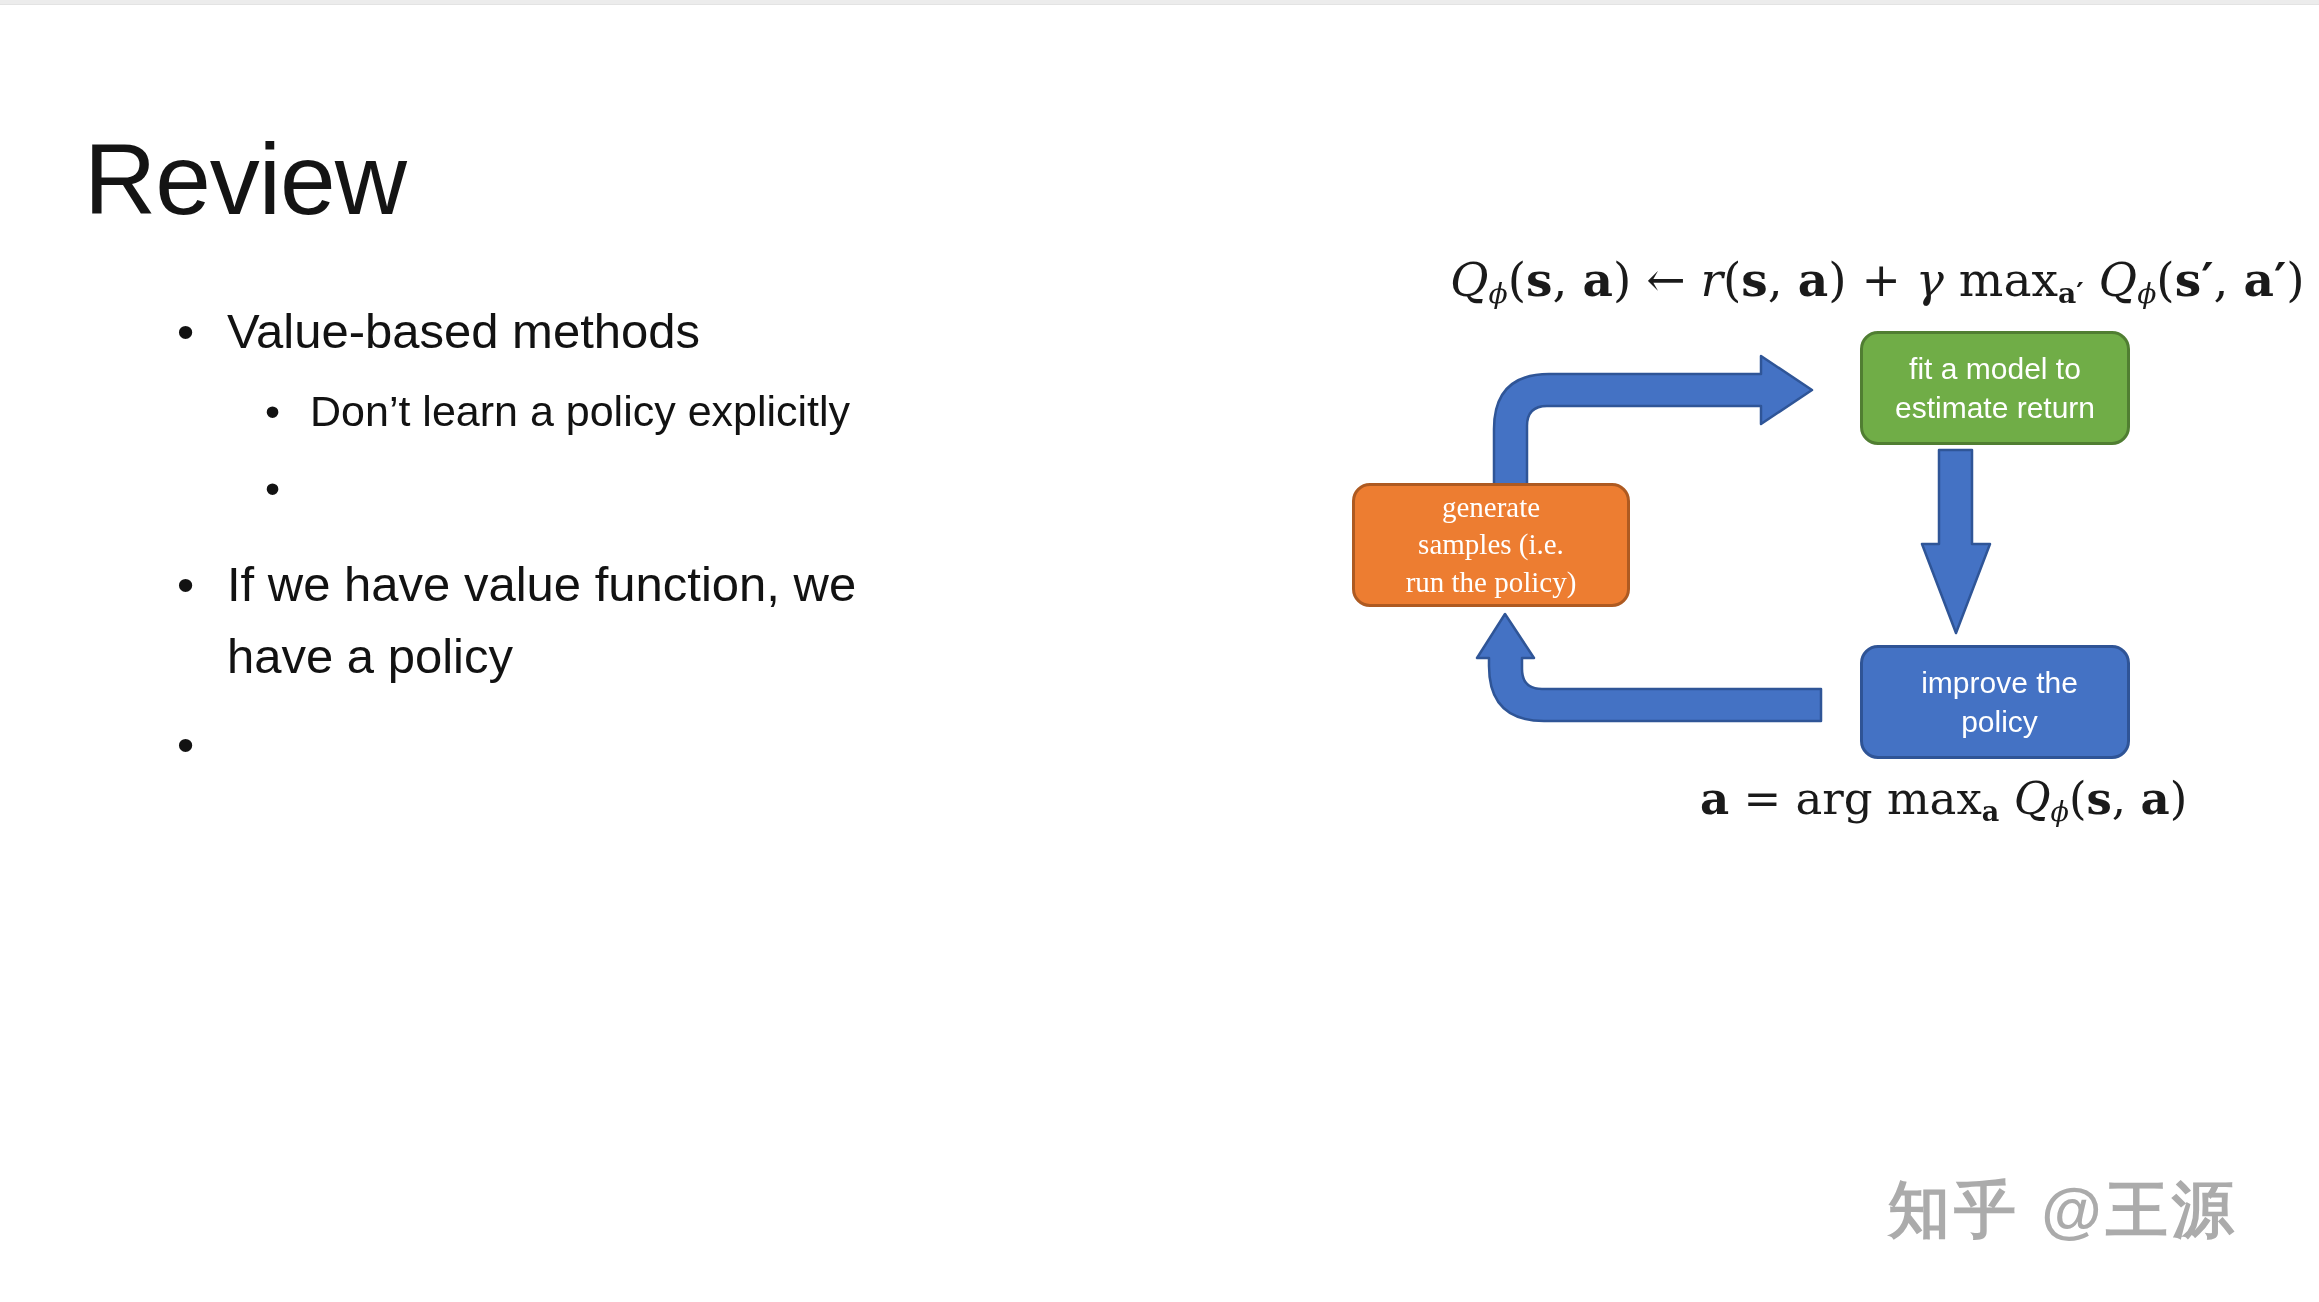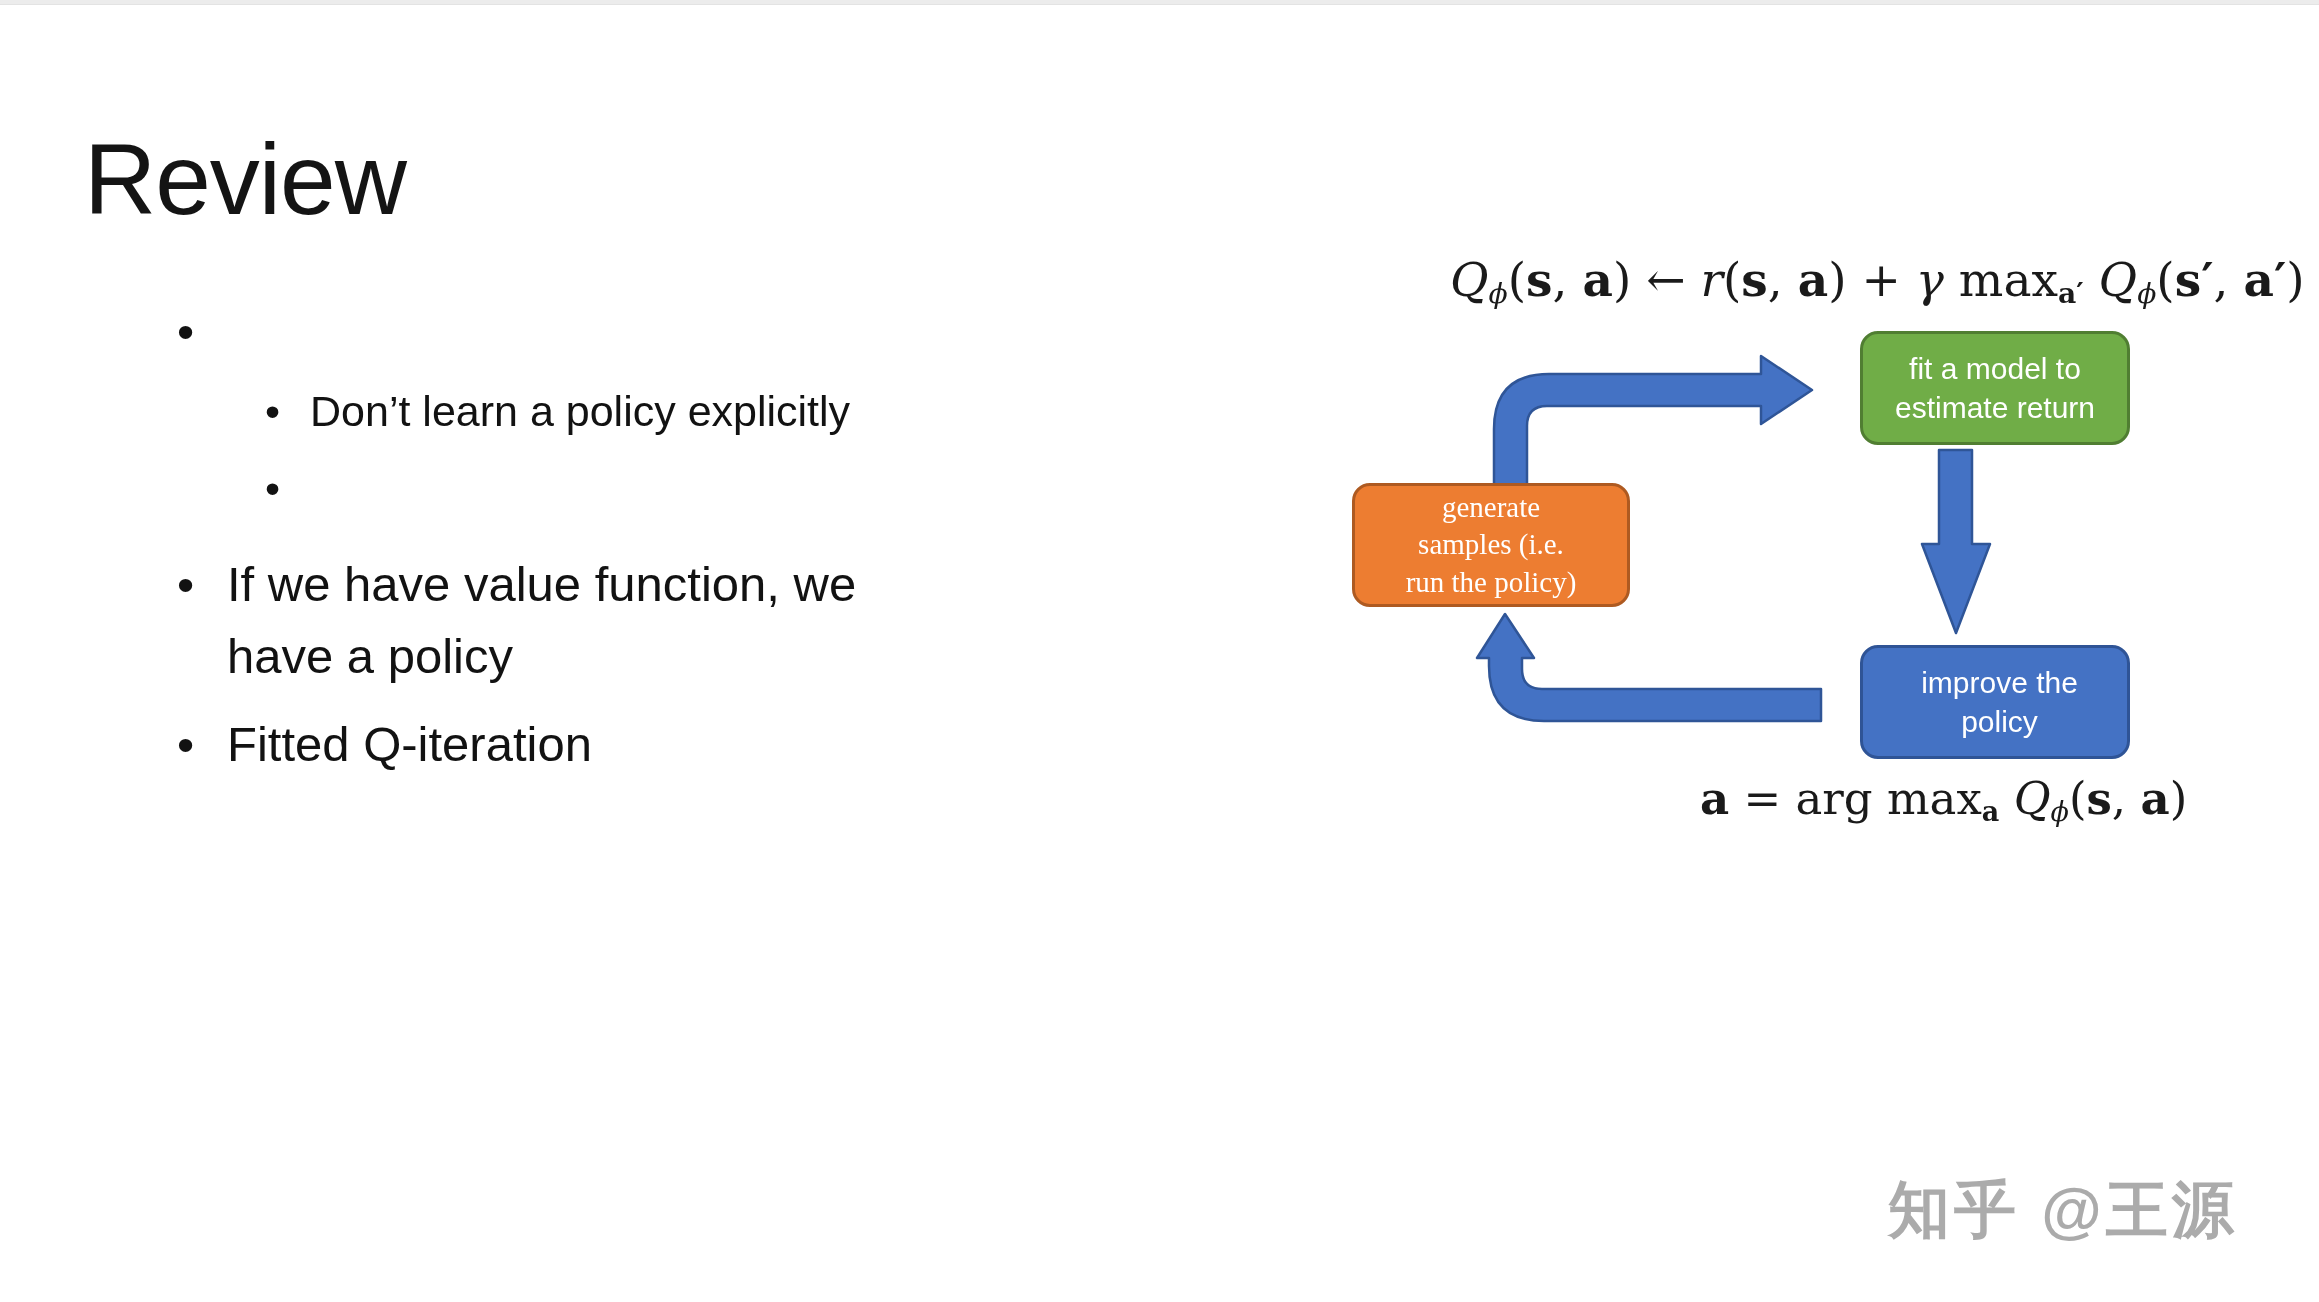--- a/index.html
+++ b/index.html
@@ -49,36 +49,36 @@
 </style>
 </head>
 <body>
 
 <div class="top-strip"></div>
 
 <h1 class="slide-title">Review</h1>
 
 <div class="bullet-row lvl1" style="left:177px;top:295px;width:900px;">
   <span class="dot">•</span>
+  <span class="bullet-text">Value-based methods</span>
 </div>
 <div class="bullet-row lvl2" style="left:265px;top:385px;width:900px;">
   <span class="dot">•</span>
   <span class="bullet-text">Don’t learn a policy explicitly</span>
 </div>
 <div class="bullet-row lvl2" style="left:265px;top:462px;width:900px;">
   <span class="dot">•</span>
 </div>
 <div class="bullet-row lvl1" style="left:177px;top:548px;width:860px;">
   <span class="dot">•</span>
   <span class="bullet-text">If we have value function, we
 have a policy</span>
 </div>
 <div class="bullet-row lvl1" style="left:177px;top:708px;width:900px;">
   <span class="dot">•</span>
-  <span class="bullet-text">Fitted Q-iteration</span>
 </div>
 
 <div class="formula formula-bellman"><span class="f-it">Q</span><span class="f-sub">ϕ</span><span class="f-up">(</span><span class="f-b">s</span><span class="f-up">, </span><span class="f-b">a</span><span class="f-up">) ← </span><span class="f-it">r</span><span class="f-up">(</span><span class="f-b">s</span><span class="f-up">, </span><span class="f-b">a</span><span class="f-up">) + </span><span class="f-it">γ</span><span class="f-up"> max</span><span class="f-subb">a′</span><span class="f-up"> </span><span class="f-it">Q</span><span class="f-sub">ϕ</span><span class="f-up">(</span><span class="f-b">s′</span><span class="f-up">, </span><span class="f-b">a′</span><span class="f-up">)</span></div>
 
 <svg class="diagram-svg" viewBox="1280 230 900 600" aria-hidden="true">
   <path d="M 1494 486 L 1494 429 Q 1494 374 1549 374 L 1761 374 L 1761 356 L 1812 390 L 1761 424 L 1761 406 L 1547 406 Q 1527 406 1527 426 L 1527 486 Z" stroke-width="2.5" stroke-linejoin="round" fill="#4472C4" stroke="#2F5597"></path>
   <path d="M 1939 450 L 1972 450 L 1972 544 L 1990 544 L 1956 633 L 1922 544 L 1939 544 Z" stroke-width="2.5" stroke-linejoin="round" fill="#4472C4" stroke="#2F5597"></path>
   <path d="M 1821 689 L 1542 689 Q 1522 689 1522 669 L 1522 658 L 1534 658 L 1505 614 L 1477 658 L 1489 658 L 1489 666 Q 1489 721 1544 721 L 1821 721 Z" stroke-width="2.5" stroke-linejoin="round" fill="#4472C4" stroke="#2F5597"></path>
 </svg>
 

